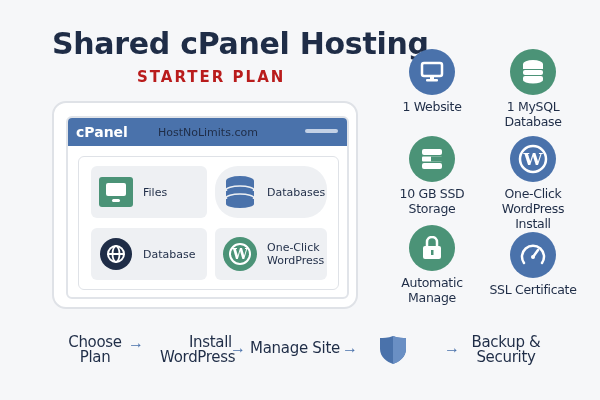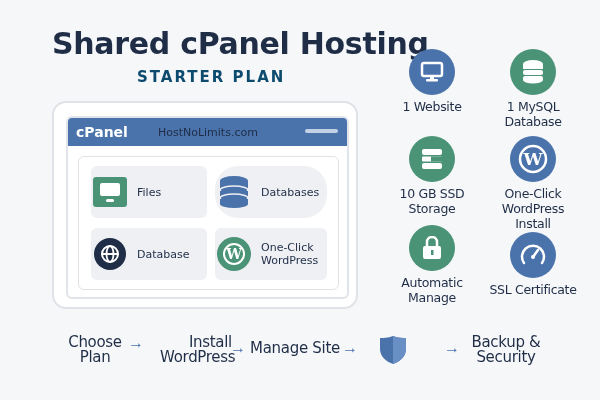--- a/index.html
+++ b/index.html
@@ -1,29 +1,29 @@
 <!DOCTYPE html>
 <html><head>
 <meta charset="utf-8">
 <style>
   * { box-sizing: border-box; margin: 0; padding: 0; }
   html, body { width: 600px; height: 400px; overflow: hidden; }
   body { background: #f6f7f9; font-family: "Liberation Sans", "DejaVu Sans", sans-serif; color: #1f2d47; position: relative; }
 
   .title { position: absolute; left: 52px; top: 26px; font-size: 30px; font-weight: 700; color: #1f2d47; letter-spacing: -0.3px; font-family: "DejaVu Sans", sans-serif; }
-  .subtitle { position: absolute; left: 137px; top: 68px; font-size: 15px; font-weight: 700; color: #0c4a6e; letter-spacing: 2px; font-family: "DejaVu Sans", sans-serif; }
+  .subtitle { position: absolute; left: 137px; top: 68px; font-size: 15px; font-weight: 700; color: #b91c1c; letter-spacing: 2px; font-family: "DejaVu Sans", sans-serif; }
 
   .device { position: absolute; left: 52px; top: 101px; width: 306px; height: 208px; border: 2.5px solid #dfe2e7; border-radius: 14px; background: #ffffff; }
   .cp-window { position: absolute; left: 12px; top: 13px; width: 283px; height: 183px; border: 2px solid #e1e4e9; border-radius: 6px; background: #fff; overflow: hidden; }
   .cp-bar { height: 28px; background: #4a72ab; display: flex; align-items: center; padding-left: 8px; position: relative; }
   .cp-logo { color: #fff; font-weight: 700; font-size: 14px; font-family: "DejaVu Sans", sans-serif; }
   .cp-domain { color: #1f2d47; font-size: 11px; margin-left: 30px; font-family: "DejaVu Sans", sans-serif; }
   .cp-handle { position: absolute; right: 9px; top: 11px; width: 33px; height: 4px; border-radius: 2px; background: #c3d1e6; }
   .cp-inner { position: absolute; left: 10px; top: 38px; width: 261px; height: 134px; border: 1.5px solid #dfe2e7; border-radius: 6px; }
-  .tile { position: absolute; width: 116px; height: 52px; background: #eef0f3; border-radius: 6px; display: flex; align-items: center; padding-left: 2px; }
+  .tile { position: absolute; width: 116px; height: 52px; background: #eef0f3; border-radius: 6px; display: flex; align-items: center; padding-left: 8px; }
   .tile .ico { width: 34px; height: 34px; display: flex; align-items: center; justify-content: center; flex-shrink: 0; }
   .tile .lbl { font-size: 11px; color: #1f2d47; margin-left: 10px; line-height: 13px; font-family: "DejaVu Sans", sans-serif; }
   .t1 { left: 12px; top: 9px; } .t2 { left: 136px; top: 9px; width: 112px; border-radius: 23px; }
   .t3 { left: 12px; top: 71px; } .t4 { left: 136px; top: 71px; width: 112px; }
 
   .feat { position: absolute; width: 100px; text-align: center; }
   .feat .circ { width: 46px; height: 46px; border-radius: 50%; margin: 0 auto; display: flex; align-items: center; justify-content: center; }
   .feat .txt { font-size: 12.5px; line-height: 15px; margin-top: 4px; color: #1f2d47; font-family: "DejaVu Sans", sans-serif; letter-spacing: -0.3px; }
   .blue { background: #4a72ab; } .green { background: #4b9377; }
   .f1 { left: 382px; top: 49px; text-align: center; } .f2 { left: 483px; top: 49px; }

